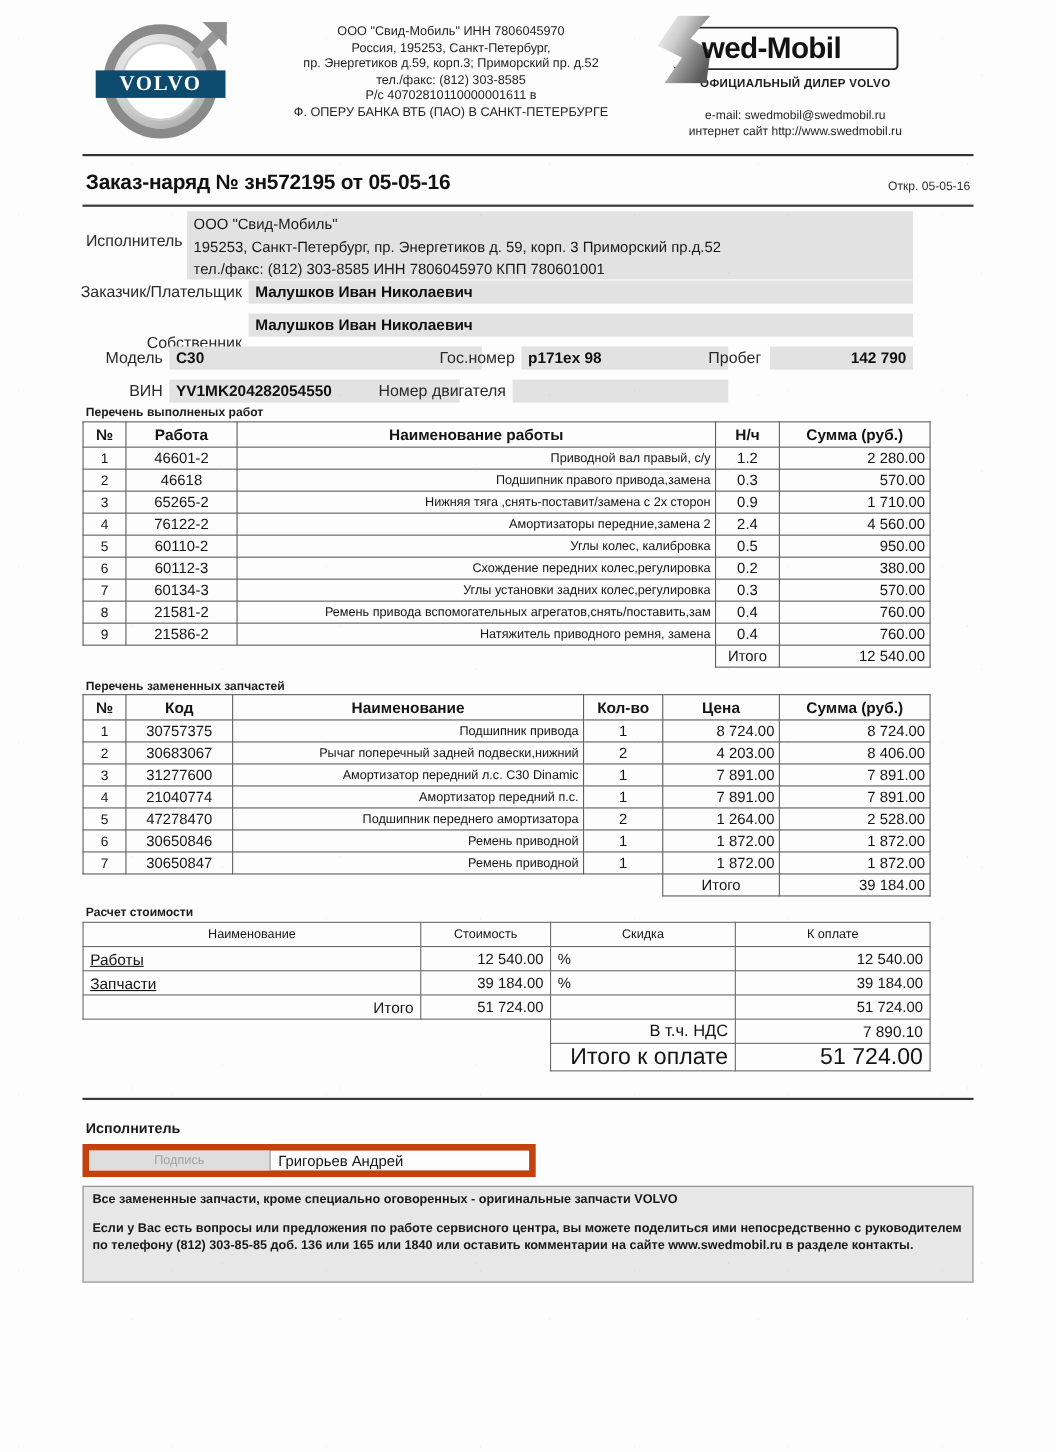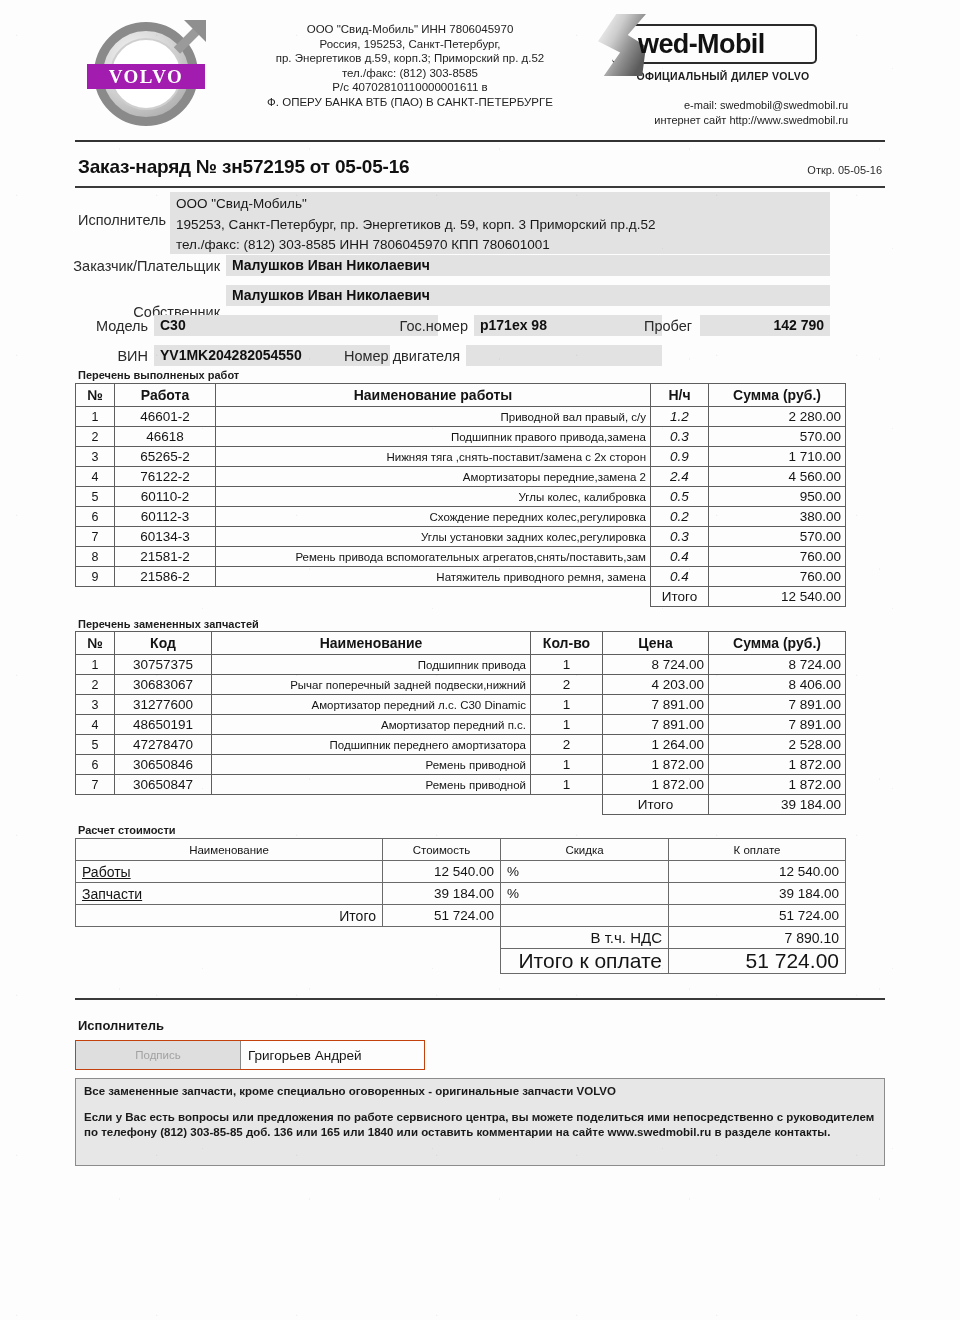--- a/index.html
+++ b/index.html
@@ -71,21 +71,21 @@
     width: 0; height: 0;
     border-left: 11px solid transparent;
     border-bottom: 11px solid transparent;
     border-top: 11px solid #8f8f8f;
     border-right: 11px solid #8f8f8f;
   }
   .volvo-bar {
     position: absolute;
     left: 1px; top: 46px;
     width: 118px; height: 25px;
-    background: #a21caf;
+    background: #0c4a6e;
     z-index: 3;
     display: flex;
     align-items: center;
     justify-content: center;
   }
   .volvo-word {
     color: #ffffff;
     font-family: "Liberation Serif", serif;
     font-weight: bold;
     font-size: 19px;
@@ -136,21 +136,21 @@
   .dealer-sub {
     margin-top: 6px;
     text-align: center;
     font-size: 10.5px;
     font-weight: bold;
     letter-spacing: 0.3px;
     color: #1c1c1c;
   }
   .dealer-contact {
     margin-top: 16px;
-    text-align: right;
+    text-align: center;
     font-size: 11px;
     line-height: 14.5px;
     color: #232323;
   }
 
   .rule-top {
     position: absolute;
     left: 75px; top: 140px;
     width: 810px; height: 0;
     border-top: 2px solid #333333;
@@ -253,21 +253,21 @@
   }
   table.doc th {
     font-weight: bold;
     font-size: 14px;
     text-align: center;
     height: 23px;
   }
   .c-num { text-align: center; }
   .c-code { text-align: center; font-size: 13.5px; }
   .c-name { text-align: right; font-size: 11.5px; }
-  .c-h { text-align: center; font-size: 13.5px; font-style: italic; }
+  .c-h { text-align: center; font-size: 13.5px; }
   .c-sum { text-align: right; font-size: 13.5px; padding-right: 7px; }
   .c-qty { text-align: center; font-size: 13.5px; }
   .noborder { border: none !important; }
   .bold { font-weight: bold; }
   .tot-label { text-align: center; font-weight: bold; font-size: 13.5px; }
 
   
   table.cost {
     position: absolute;
     border-collapse: collapse;
@@ -307,22 +307,22 @@
   .sig-title {
     position: absolute;
     left: 78px; top: 1018px;
     font-size: 13px;
     font-weight: bold;
     color: #1a1a1a;
   }
   .sig-box {
     position: absolute;
     left: 75px; top: 1040px;
-    width: 350px; height: 30px;
-    border: 1px solid #c2410c;
+    width: 412px; height: 30px;
+    border: 6px solid #c2410c;
     box-sizing: border-box;
     display: flex;
   }
   .sig-left {
     width: 164px;
     background: #dedede;
     display: flex;
     align-items: center;
     justify-content: center;
     font-size: 11.5px;
@@ -436,21 +436,21 @@
     <div class="fld-label" style="left:40px; top:126px; width:108px;">Модель</div>
     <div class="fld-val" style="left:154px; top:123px; width:284px;">C30</div>
 
     <div class="fld-label" style="left:370px; top:126px; width:98px;">Гос.номер</div>
     <div class="fld-val" style="left:474px; top:123px; width:188px;">p171ex 98</div>
 
     <div class="fld-label" style="left:600px; top:126px; width:92px;">Пробег</div>
     <div class="fld-val" style="left:700px; top:123px; width:130px; text-align:right; padding-right:6px;">142 790</div>
 
     <div class="fld-label" style="left:60px; top:156px; width:88px;">ВИН</div>
-    <div class="fld-val" style="left:154px; top:153px; width:236px;">YV1MK204282054550</div>
+    <div class="fld-val" style="left:154px; top:153px; width:264px;">YV1MK204282054550</div>
 
     <div class="fld-label" style="left:280px; top:156px; width:180px;">Номер двигателя</div>
     <div class="fld-val plain" style="left:466px; top:153px; width:196px;"></div>
   </div>
 
   <div class="cap" style="left:78px; top:369px;text-align:center;">Перечень выполненых работ</div>
 
   <table class="doc" style="left:75px; top:383px; width:770px;">
     <colgroup>
       <col style="width:39px">
@@ -583,21 +583,21 @@
       <tr>
         <td class="c-num">3</td>
         <td class="c-code">31277600</td>
         <td class="c-name">Амортизатор передний л.с. C30 Dinamic</td>
         <td class="c-qty">1</td>
         <td class="c-sum">7 891.00</td>
         <td class="c-sum">7 891.00</td>
       </tr>
       <tr>
         <td class="c-num">4</td>
-        <td class="c-code">48650191</td>
+        <td class="c-code">21040774</td>
         <td class="c-name">Амортизатор передний п.с.</td>
         <td class="c-qty">1</td>
         <td class="c-sum">7 891.00</td>
         <td class="c-sum">7 891.00</td>
       </tr>
       <tr>
         <td class="c-num">5</td>
         <td class="c-code">47278470</td>
         <td class="c-name">Подшипник переднего амортизатора</td>
         <td class="c-qty">2</td>

